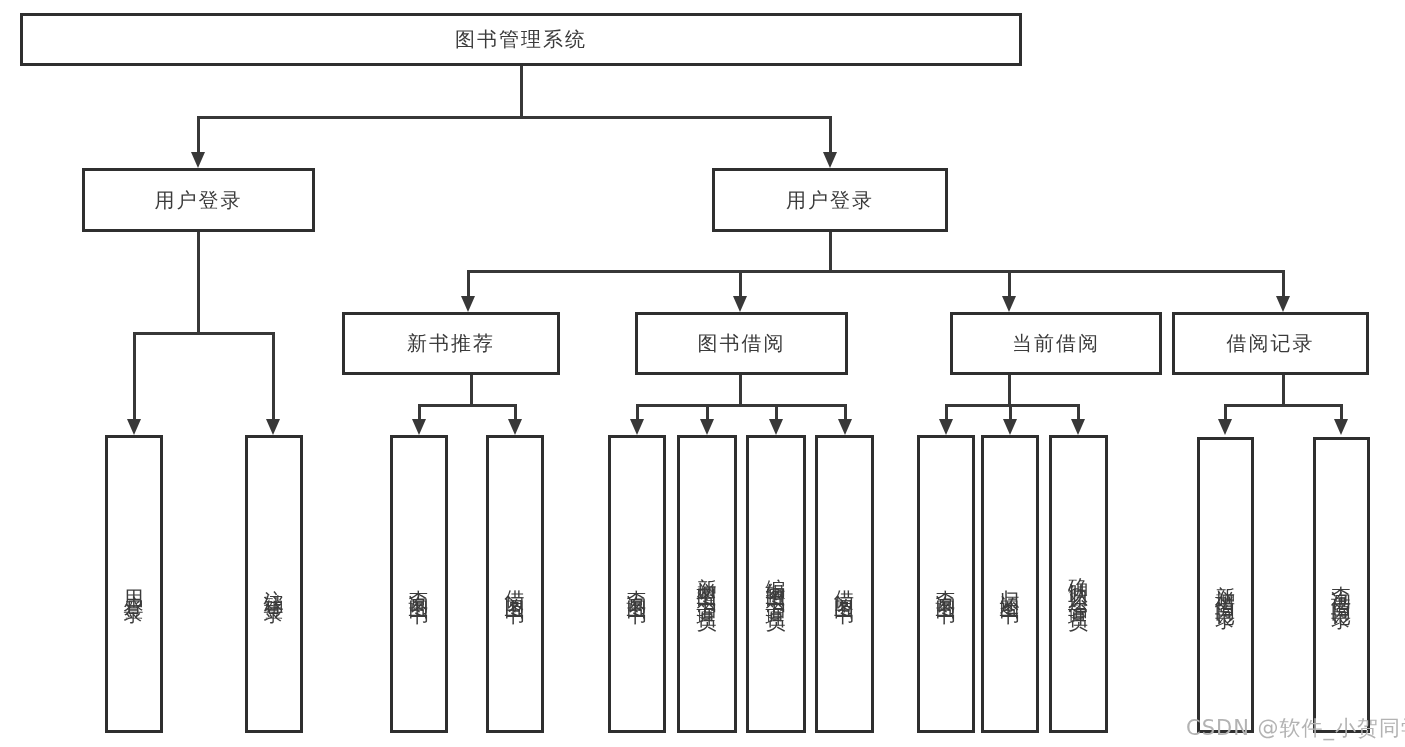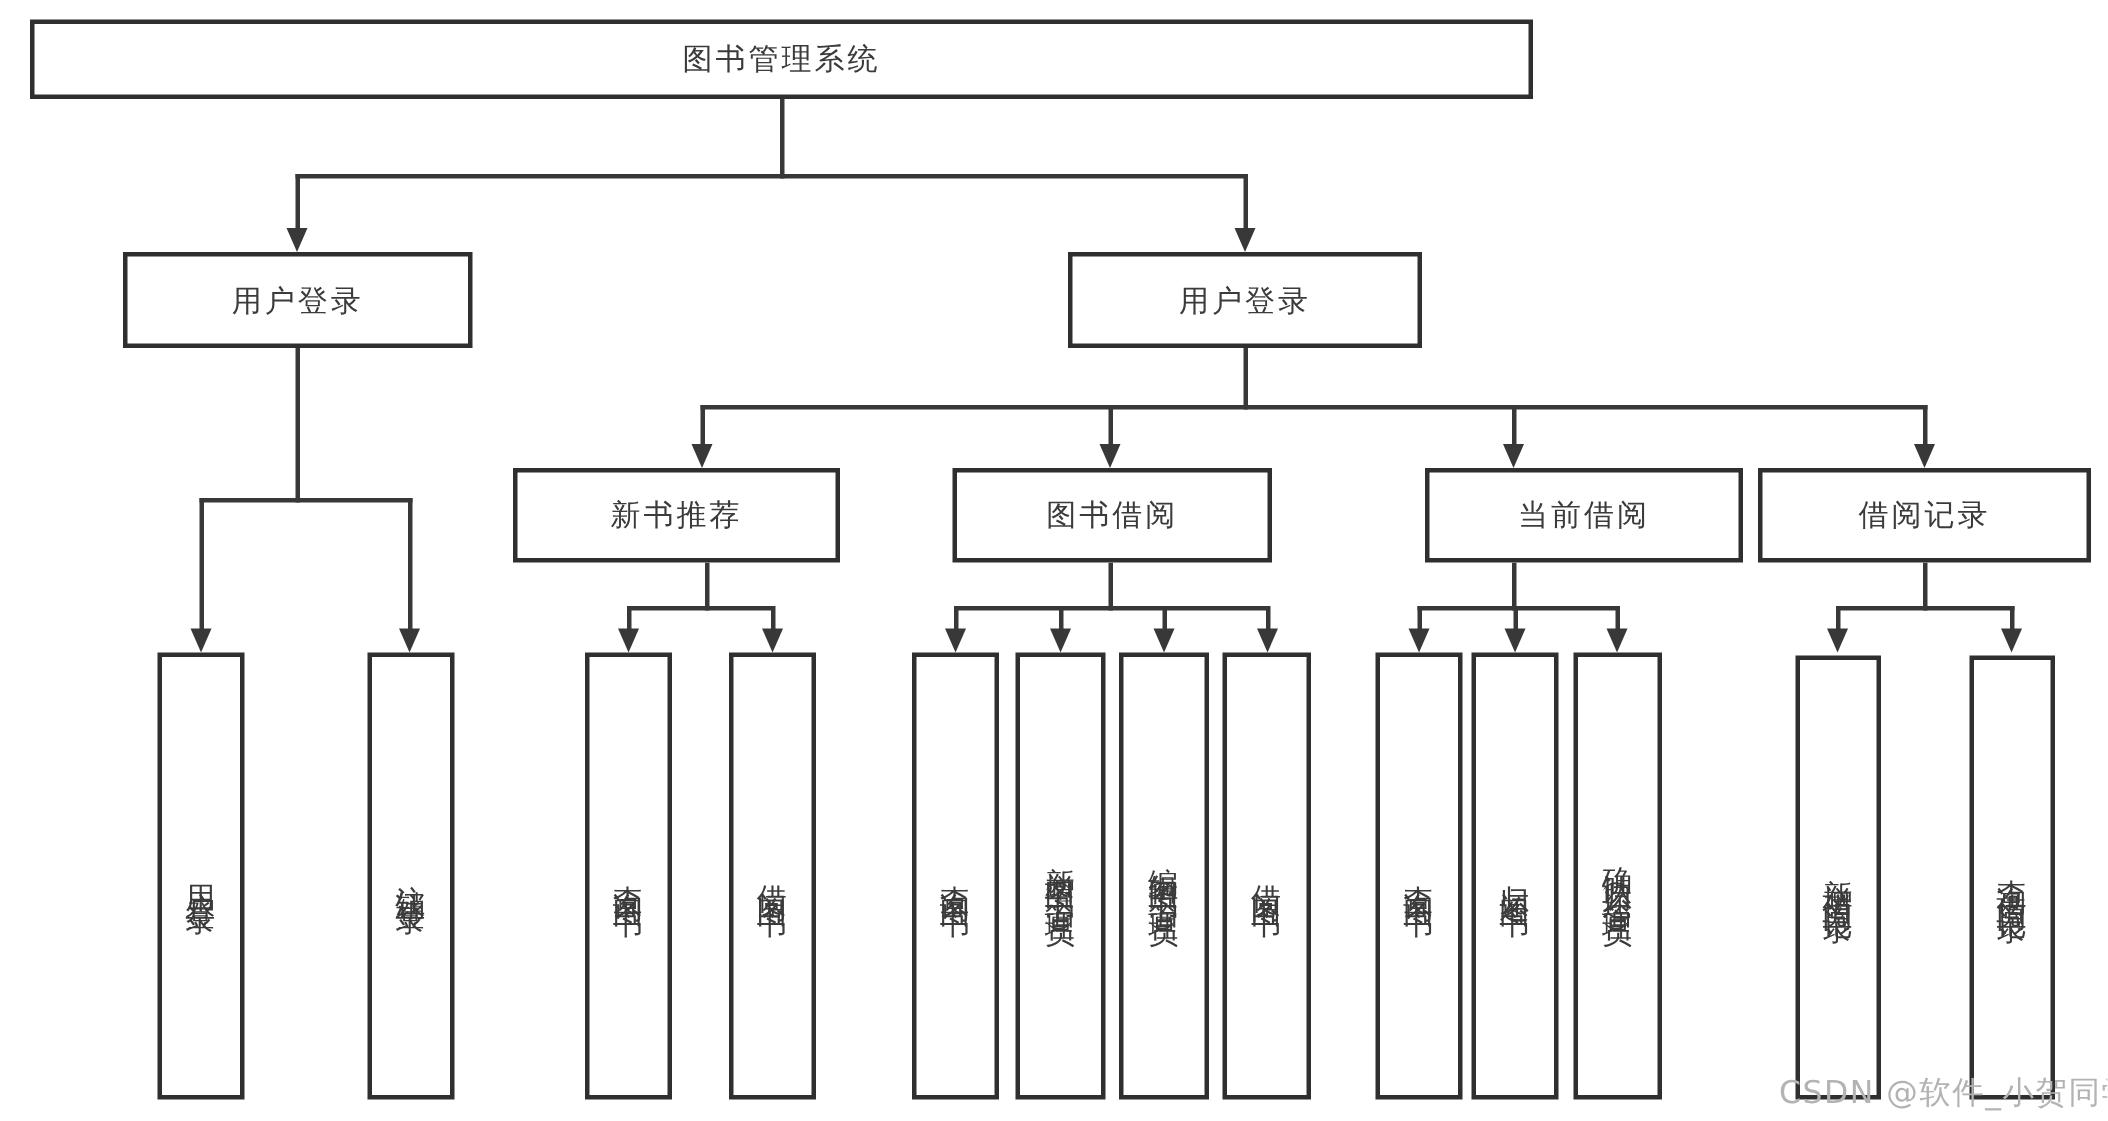--- a/index.html
+++ b/index.html
@@ -72,21 +72,21 @@
 
   <div class="box" style="left:342px;top:312px;width:218px;height:63px">
     <span>新书推荐</span>
   </div>
   <div class="box" style="left:635px;top:312px;width:213px;height:63px">
     <span>图书借阅</span>
   </div>
   <div class="box" style="left:950px;top:312px;width:212px;height:63px">
     <span>当前借阅</span>
   </div>
-  <div class="box" style="left:1172px;top:312px;width:222px;height:63px">
+  <div class="box" style="left:1172px;top:312px;width:197px;height:63px">
     <span>借阅记录</span>
   </div>
 
   <div class="vline" style="left:470px;top:375px;width:3px;height:32px"></div>
   <div class="hline" style="left:418px;top:404px;width:98px;height:3px"></div>
   <div class="vline" style="left:418px;top:404px;width:3px;height:17px"></div>
   <div class="ahead" style="left:412px;top:419px"></div>
   <div class="vline" style="left:514px;top:404px;width:3px;height:17px"></div>
   <div class="ahead" style="left:508px;top:419px"></div>
 

